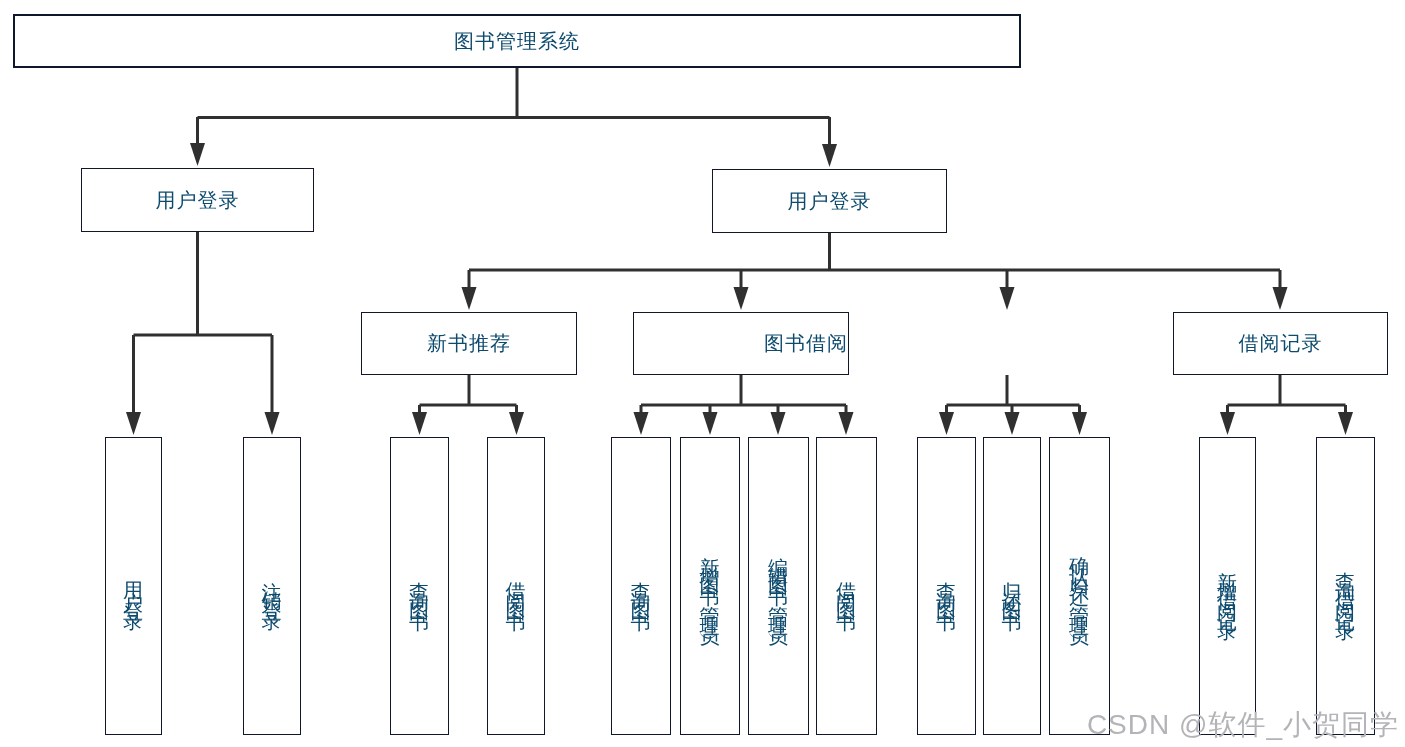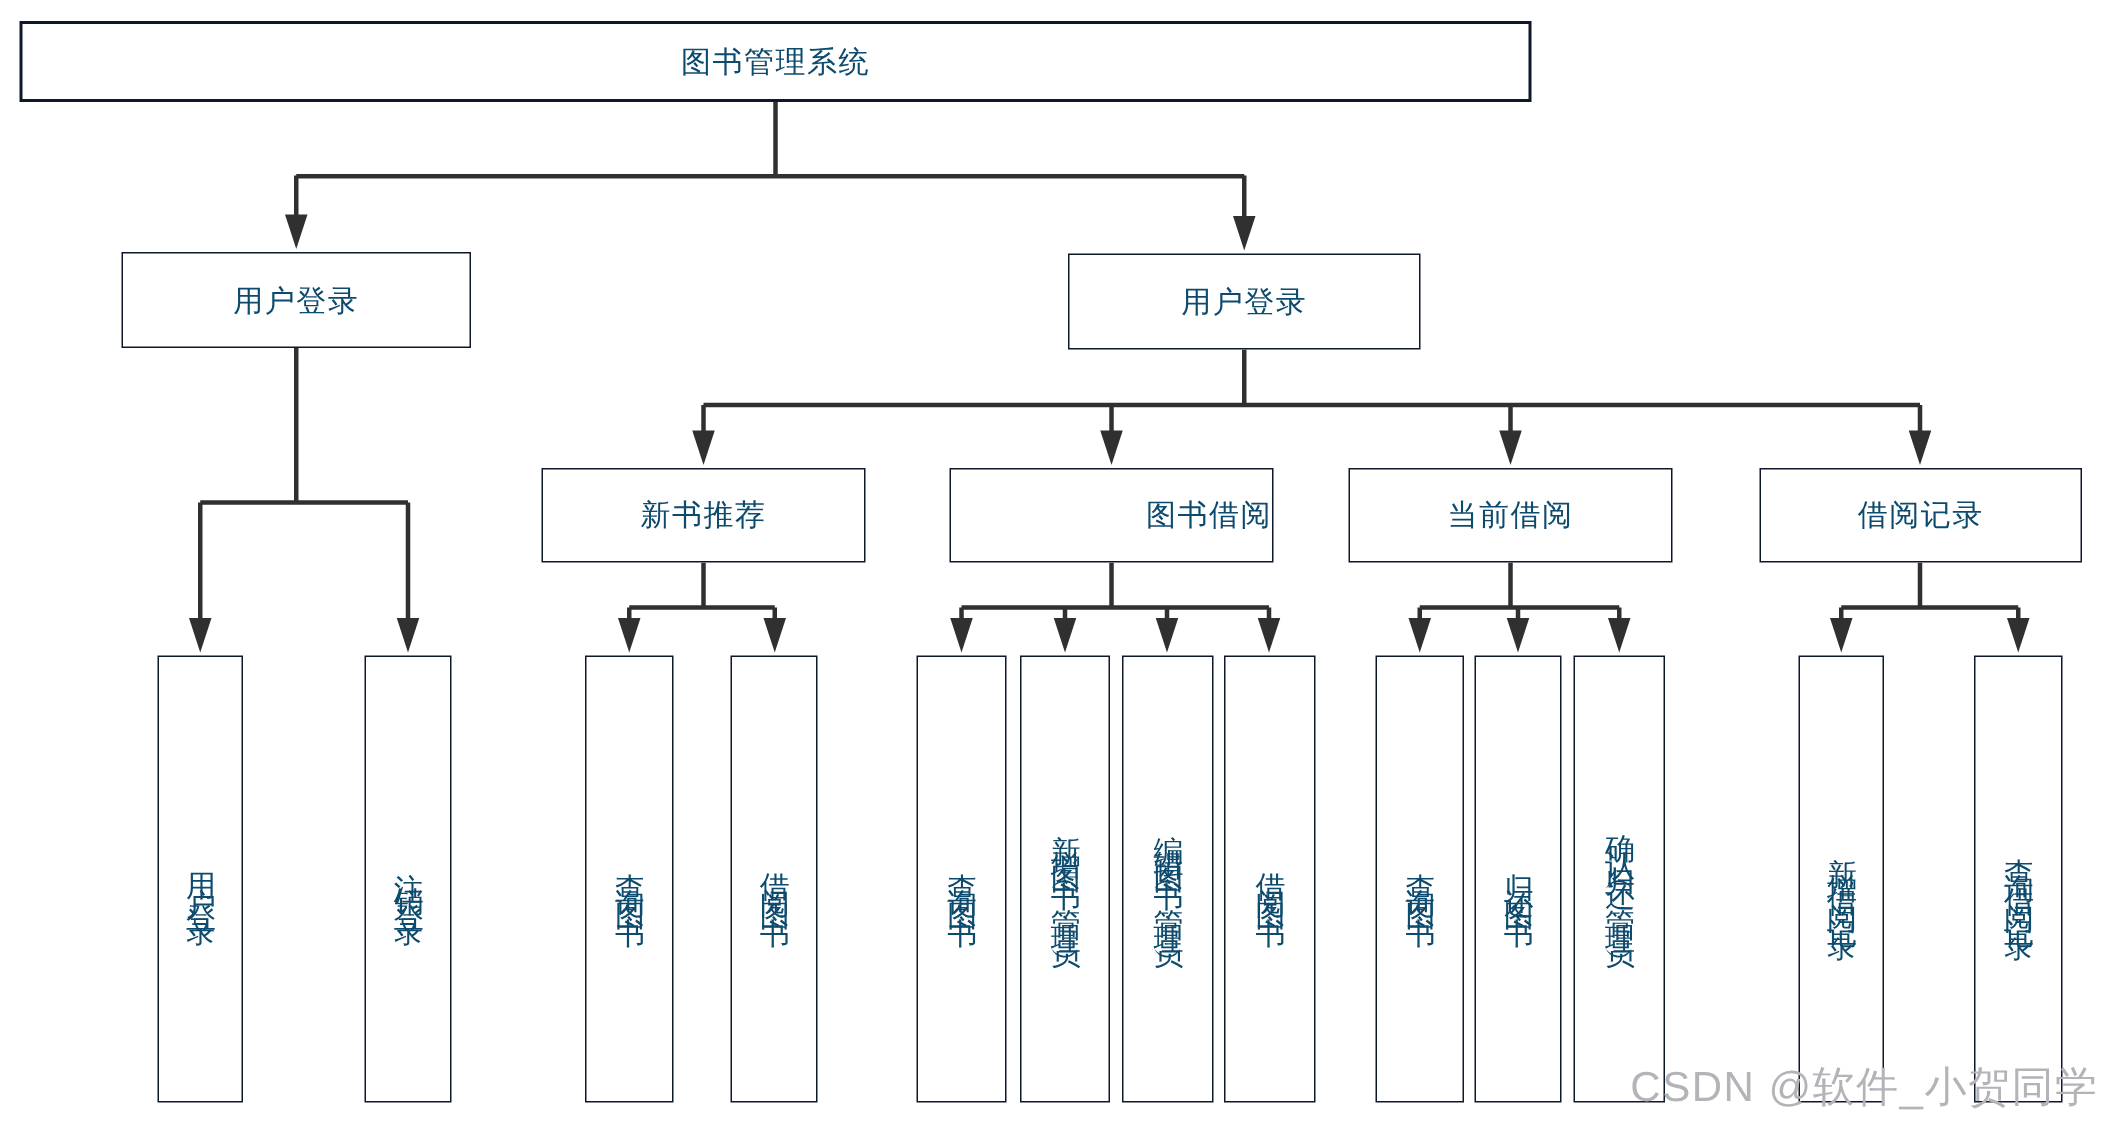--- a/index.html
+++ b/index.html
@@ -84,23 +84,20 @@
   <div class="node" style="left:712px;top:169px;width:235px;height:64px;">
     <span>用户登录</span>
   </div>
 
   <div class="node" style="left:361px;top:312px;width:216px;height:63px;">
     <span>新书推荐</span>
   </div>
   <div class="node" style="left:633px;top:312px;width:216px;height:63px;justify-content:flex-end;">
     <span>图书借阅</span>
   </div>
-  <div class="node" style="left:899px;top:312px;width:216px;height:63px;">
-    <span>当前借阅</span>
-  </div>
   <div class="node" style="left:1173px;top:312px;width:215px;height:63px;">
     <span>借阅记录</span>
   </div>
 
   <div class="node vnode" style="left:105px;top:437px;width:57px;height:298px;">
     <span>用户登录</span>
   </div>
   <div class="node vnode" style="left:243px;top:437px;width:58px;height:298px;">
     <span>注销登录</span>
   </div>

